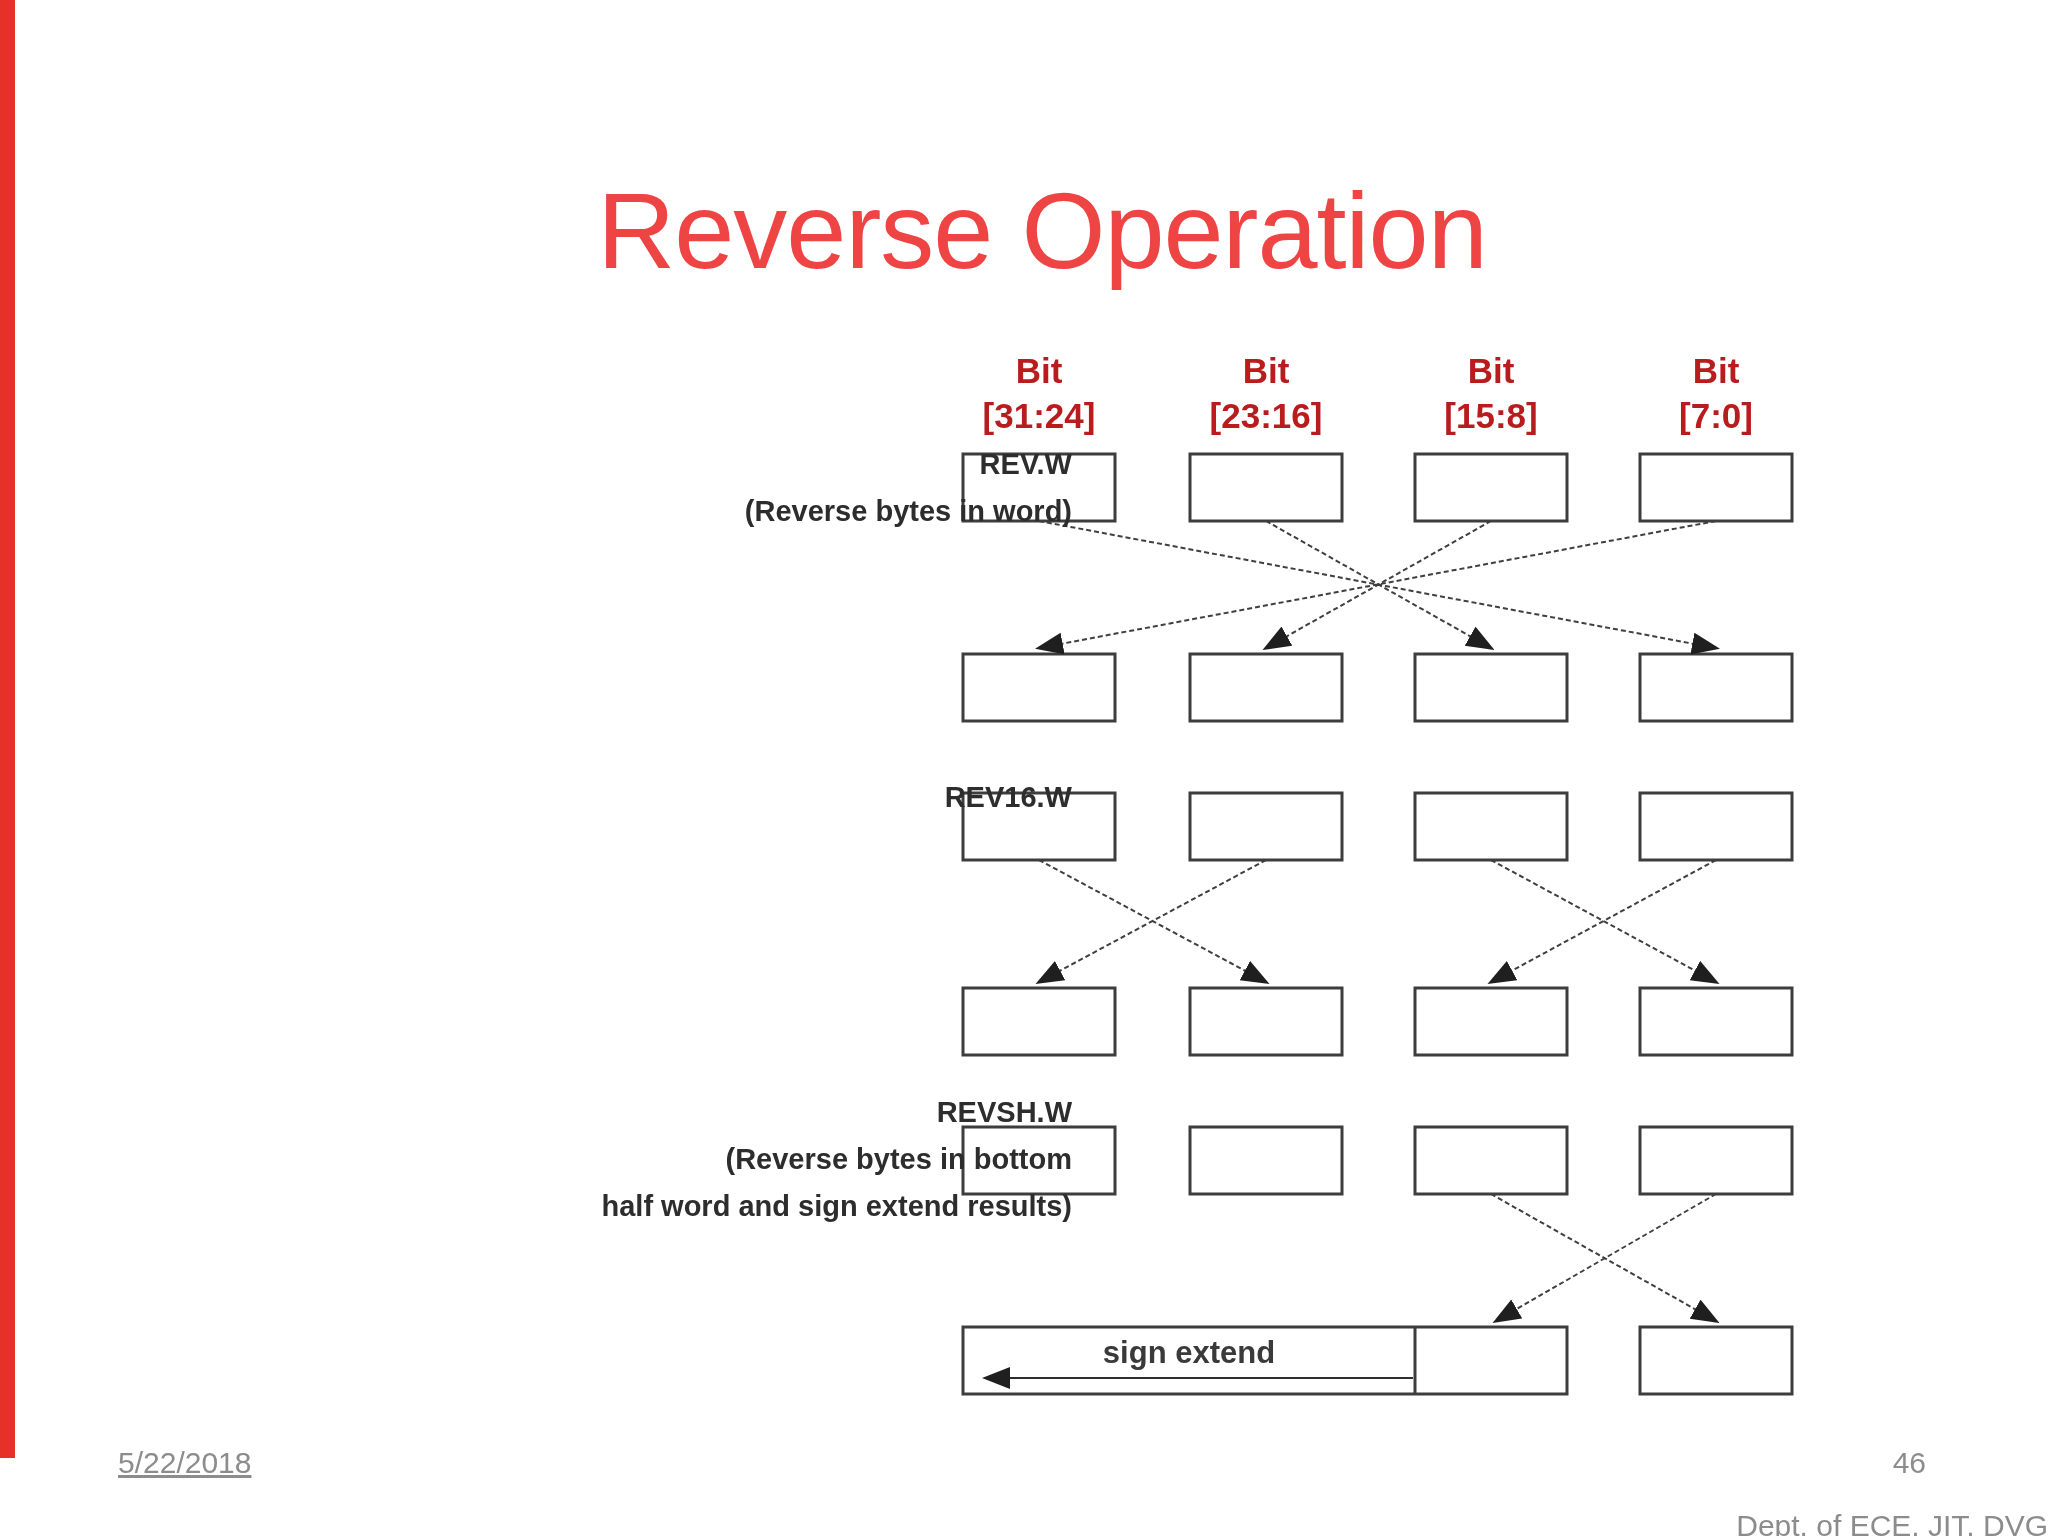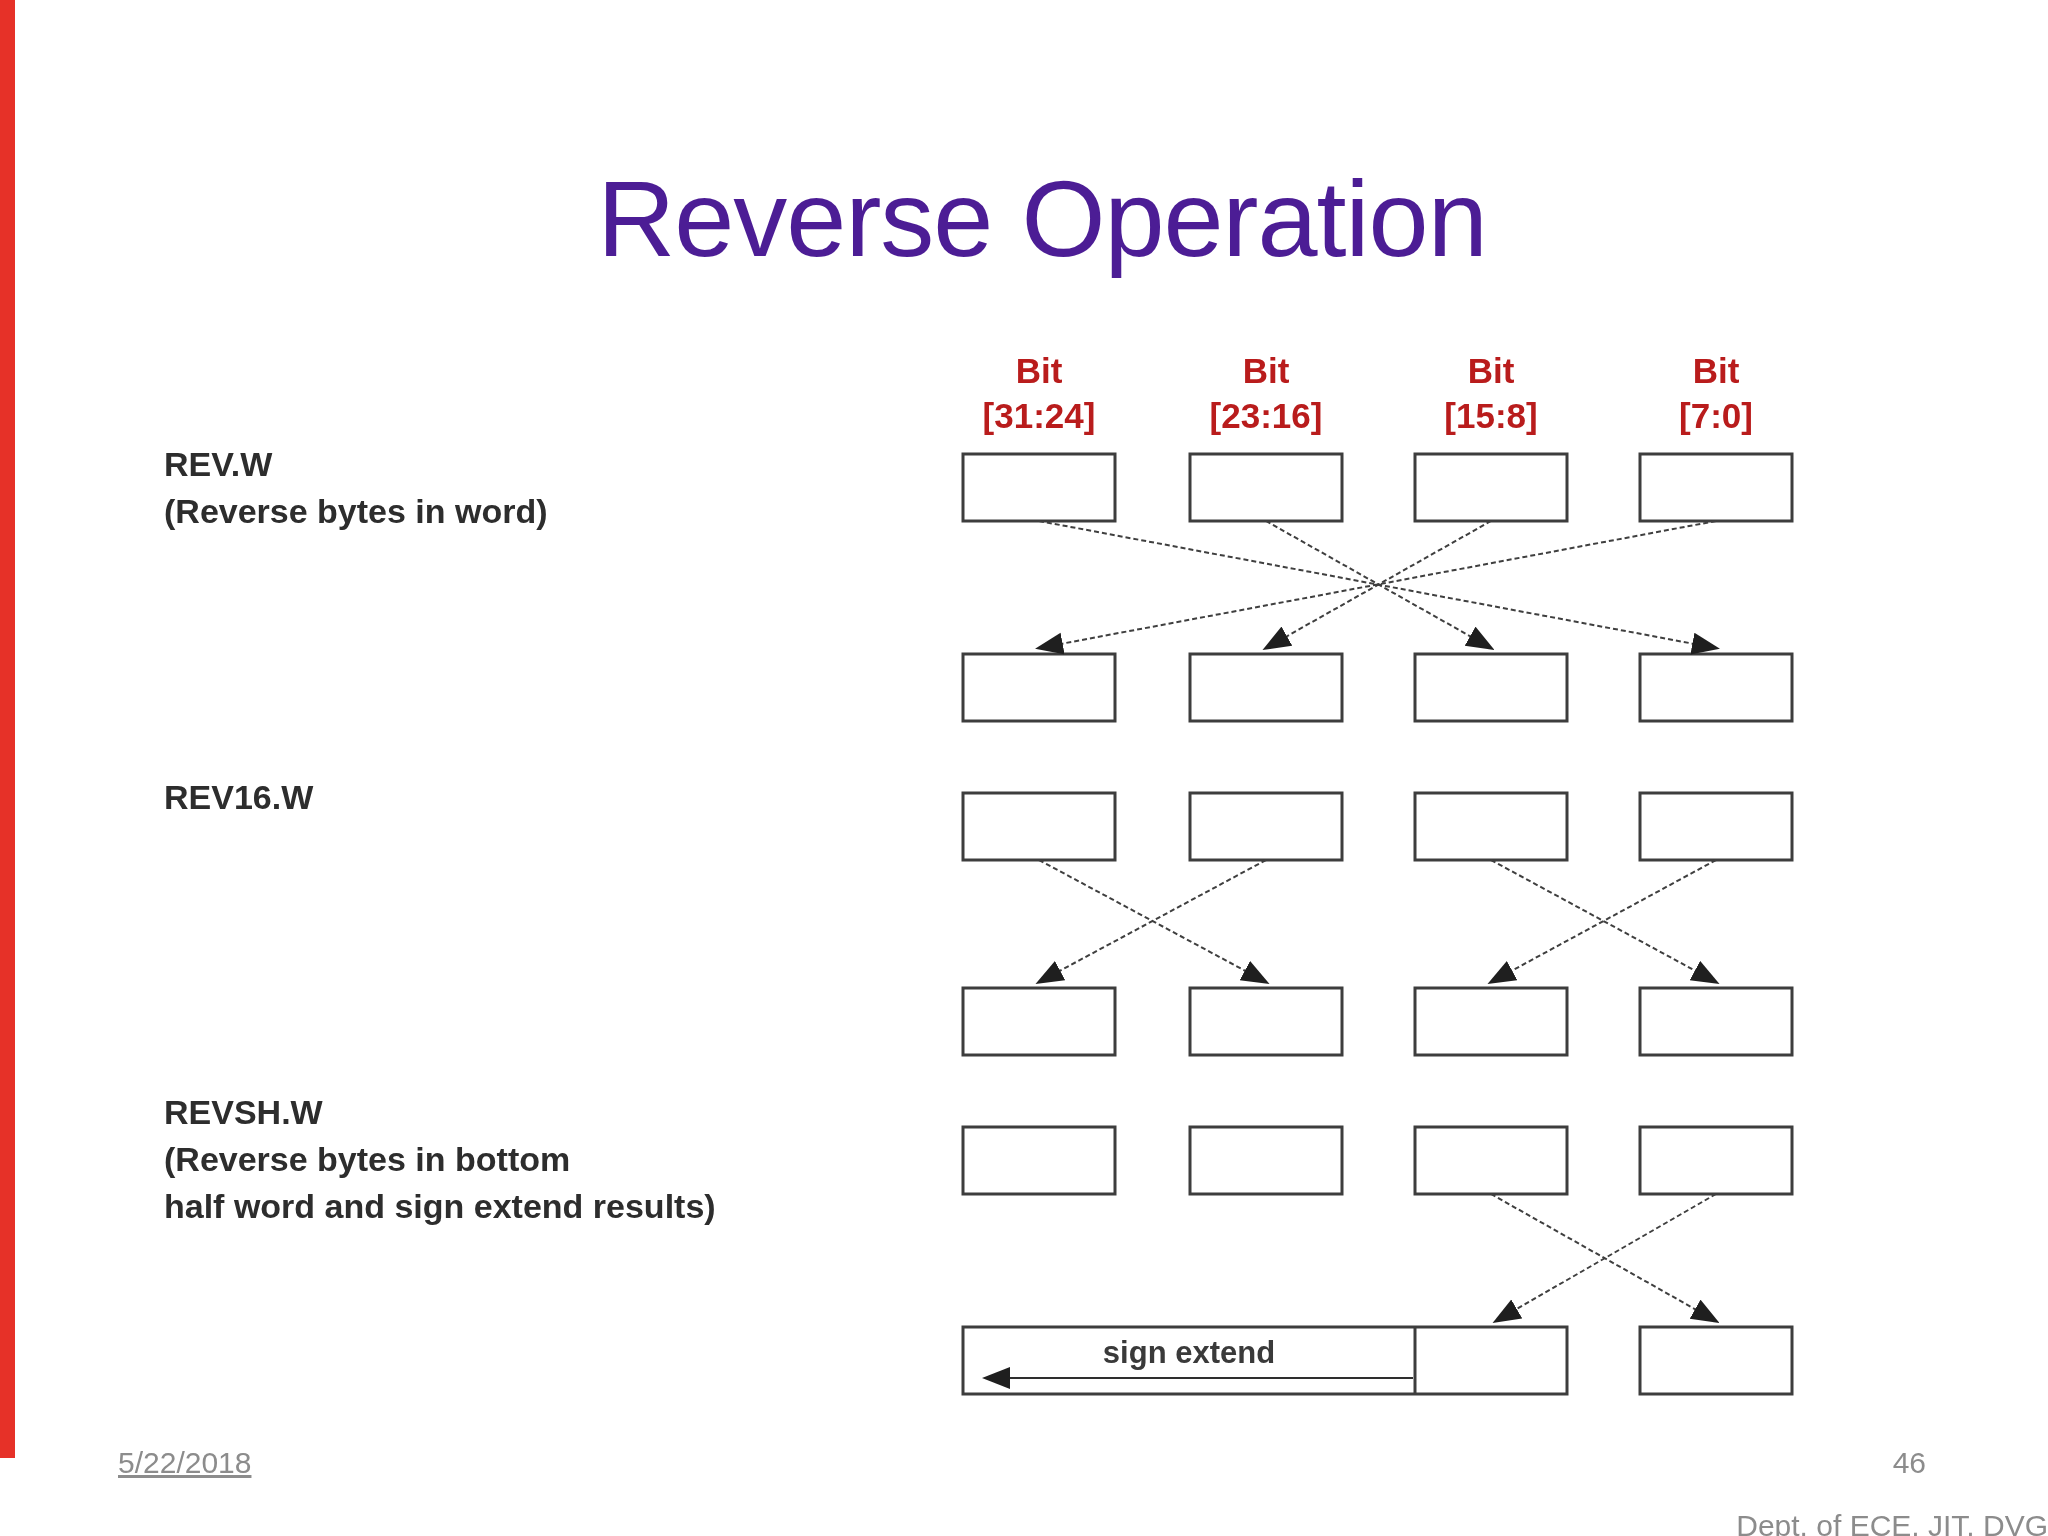--- a/index.html
+++ b/index.html
@@ -2,30 +2,30 @@
 <html><head>
 <meta charset="utf-8">
 <style>
   html,body{margin:0;padding:0;background:#ffffff;}
   body{width:2048px;height:1536px;position:relative;overflow:hidden;
        font-family:"Liberation Sans", sans-serif;}
   .stage{position:absolute;inset:0;background:#ffffff;}
 
   .left-bar{position:absolute;left:0;top:0;width:15px;height:1458px;background:#e63128;}
 
-  .slide-title{position:absolute;left:0;right:0;top:84px;text-align:center;
-               font-size:108px;font-weight:400;color:#4c1d95;letter-spacing:-1px;margin-left:36px;}
+  .slide-title{position:absolute;left:0;right:0;top:96px;text-align:center;
+               font-size:108px;font-weight:400;color:#ef4444;letter-spacing:-1px;margin-left:36px;}
 
   .diagram-svg{position:absolute;left:0;top:0;}
 
   .bit-label{position:absolute;width:200px;text-align:center;
              font-size:35px;line-height:45px;font-weight:700;color:#b91c1c;}
 
-  .instr-label{position:absolute;left:164px;width:880px;text-align:left;
-               font-size:34px;line-height:47px;font-weight:700;color:#2d2d2d;}
+  .instr-label{position:absolute;left:192px;width:880px;text-align:right;
+               font-size:29px;line-height:47px;font-weight:700;color:#2d2d2d;}
 
   .sign-extend-label{position:absolute;left:963px;width:452px;top:1335px;text-align:center;
                      font-size:31px;font-weight:700;color:#3a3a3a;}
 
   .footer-text{position:absolute;font-size:30px;color:#8c8c8c;}
   .footer-date{left:118px;top:1446px;text-decoration:underline;}
   .footer-dept{left:0;right:0;text-align:right;top:1509px;}
   .footer-page{right:122px;top:1446px;}
 </style>
 </head>

